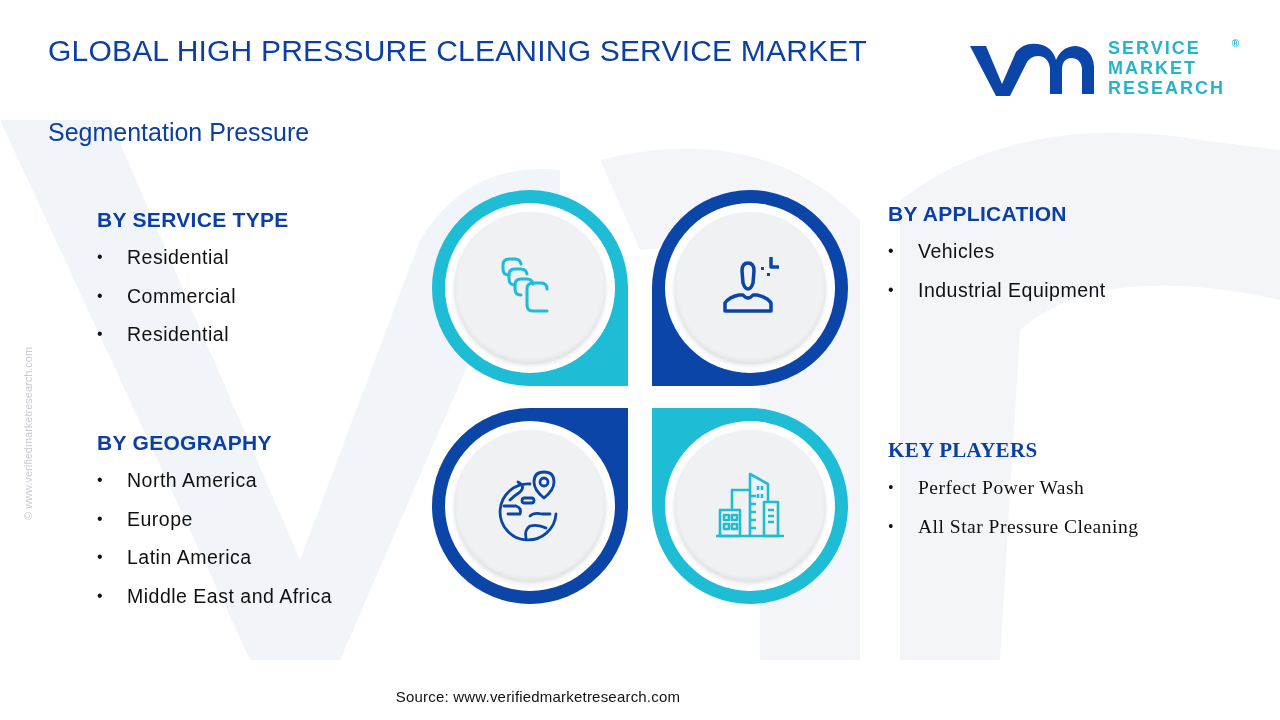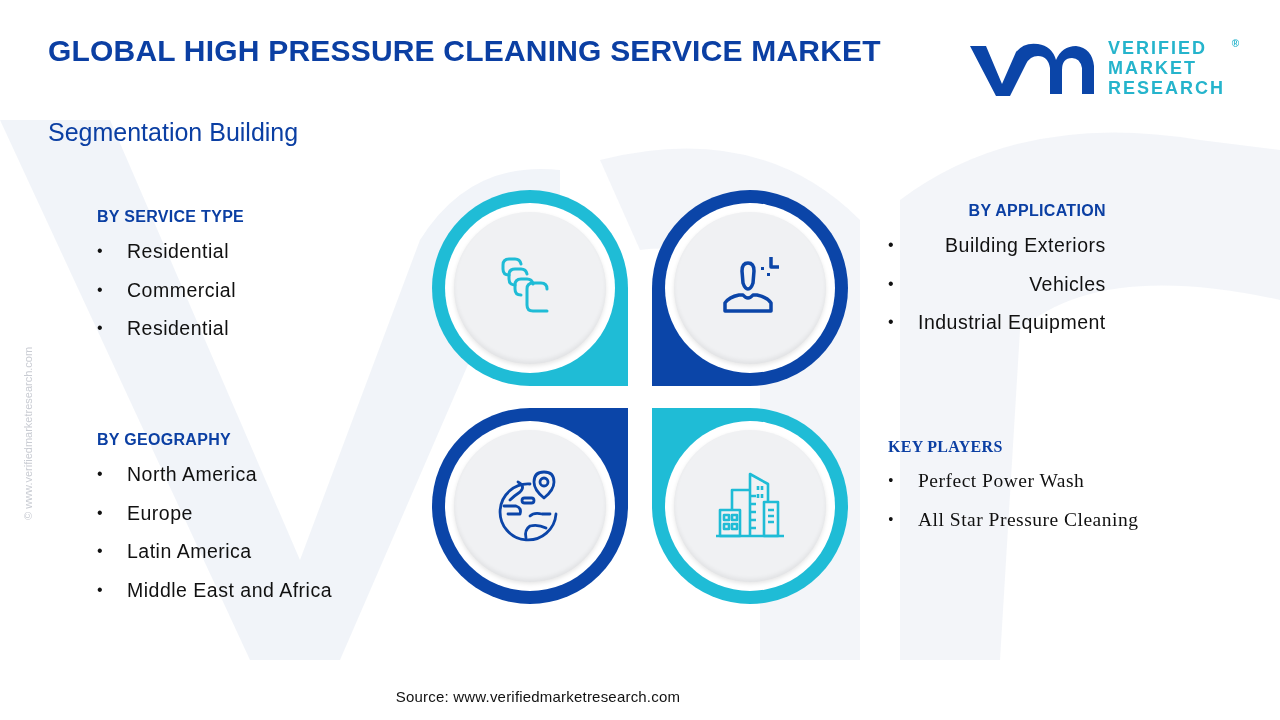--- a/index.html
+++ b/index.html
@@ -1,25 +1,25 @@
 <!DOCTYPE html>
 <html><head>
 <meta charset="utf-8">
 <style>
   html,body{margin:0;padding:0;}
   body{width:1280px;height:720px;position:relative;overflow:hidden;background:#ffffff;font-family:"Liberation Sans","DejaVu Sans",sans-serif;}
   .wm{position:absolute;left:0;top:0;width:1280px;height:720px;z-index:0;}
-  .title{position:absolute;left:48px;top:34px;font-size:30px;font-weight:bold;color:#0b3fa3;letter-spacing:0.2px;z-index:2;white-space:nowrap;}
+  .title{position:absolute;left:48px;top:34px;font-size:30px;font-weight:normal;color:#0b3fa3;letter-spacing:0.2px;z-index:2;white-space:nowrap;}
   .subtitle{position:absolute;left:48px;top:118px;font-size:25px;color:#0b3fa3;z-index:2;white-space:nowrap;}
   .logo{position:absolute;left:966px;top:38px;z-index:2;display:flex;align-items:center;}
   .logo-text{margin-left:10px;color:#25b4cc;font-size:18px;font-weight:bold;letter-spacing:2px;line-height:20px;position:relative;}
   .logo-text .reg{position:absolute;right:-14px;top:-4px;font-size:10px;letter-spacing:0;}
   .vwm{position:absolute;left:22px;top:520px;transform:rotate(-90deg);transform-origin:0 0;color:#c9ccd3;font-size:11px;z-index:2;white-space:nowrap;}
   .seg{position:absolute;z-index:2;}
-  .seg h3{margin:0;font-size:16px;font-weight:bold;color:#0b3fa3;white-space:nowrap;letter-spacing:0.3px;}
+  .seg h3{margin:0;font-size:21px;font-weight:bold;color:#0b3fa3;white-space:nowrap;letter-spacing:0.3px;}
   .seg ul{list-style:none;margin:0;padding:0;}
   .seg li{position:relative;font-size:19.5px;color:#111;height:38.5px;line-height:38.5px;padding-left:30px;white-space:nowrap;letter-spacing:0.5px;}
   .seg li::before{content:"\2022";position:absolute;left:0;top:0;font-size:16px;}
   .seg ul{margin-top:6px;}
   .quad{position:absolute;width:196px;height:196px;z-index:2;}
   .quad .ring{position:absolute;left:13px;top:13px;width:170px;height:170px;border-radius:50%;background:#ffffff;}
   .quad .disc{position:absolute;left:22px;top:22px;width:152px;height:152px;border-radius:50%;background:#f0f1f3;box-shadow:inset 0 -3px 4px rgba(0,0,0,0.06),0 2px 4px rgba(0,0,0,0.10);display:flex;align-items:center;justify-content:center;}
   .q-tl{left:432px;top:190px;background:#1fbcd6;border-radius:98px 98px 0 98px;}
   .q-tr{left:652px;top:190px;background:#0b45a8;border-radius:98px 98px 98px 0;}
   .q-bl{left:432px;top:408px;background:#0b45a8;border-radius:98px 0 98px 98px;}
@@ -29,49 +29,48 @@
 </head>
 <body>
 
 <svg class="wm" viewBox="0 0 1280 720">
   <path d="M0 120 L110 120 L300 560 L420 240 Q470 160 560 170 L560 300 Q500 300 470 360 L340 660 L250 660 Z" fill="#eef1f7" opacity="0.8"></path>
   <path d="M600 160 Q760 120 860 220 L860 660 L760 660 L760 300 Q720 240 640 250 Z" fill="#eef1f7" opacity="0.7"></path>
   <path d="M900 200 Q1020 110 1200 140 L1280 150 L1280 300 Q1100 260 1020 330 L1000 660 L900 660 Z" fill="#eef1f7" opacity="0.7"></path>
 </svg>
 
 <div class="title">GLOBAL HIGH PRESSURE CLEANING SERVICE MARKET</div>
-<div class="subtitle">Segmentation Building</div>
+<div class="subtitle">Segmentation Pressure</div>
 
 <div class="logo">
   <svg width="132" height="60" viewBox="0 0 132 60">
     <path d="M4 8 L20 8 L36 46 L50 14 Q58 4 72 6 Q86 8 90 22 Q96 8 110 8 Q126 10 128 28 L128 56 L116 56 L116 30 Q114 20 106 20 Q96 20 96 32 L96 56 L84 56 L84 30 Q82 18 72 18 Q64 18 60 26 L44 58 L30 58 Z" fill="#0b45a8"></path>
   </svg>
   <div class="logo-text">
-    <div>VERIFIED</div>
+    <div>SERVICE</div>
     <div>MARKET</div>
     <div>RESEARCH</div>
     <span class="reg">®</span>
   </div>
 </div>
 
 <div class="vwm">© www.verifiedmarketresearch.com</div>
 
 <div class="seg" style="left:97px;top:208px;">
   <h3>BY SERVICE TYPE</h3>
   <ul>
     <li>Residential</li>
     <li>Commercial</li>
     <li>Residential</li>
   </ul>
 </div>
 
-<div class="seg" style="left:888px;top:202px;text-align:right;">
+<div class="seg" style="left:888px;top:202px;">
   <h3>BY APPLICATION</h3>
   <ul>
-    <li>Building Exteriors</li>
     <li>Vehicles</li>
     <li>Industrial Equipment</li>
   </ul>
 </div>
 
 <div class="seg" style="left:97px;top:431px;">
   <h3>BY GEOGRAPHY</h3>
   <ul>
     <li>North America</li>
     <li>Europe</li>

